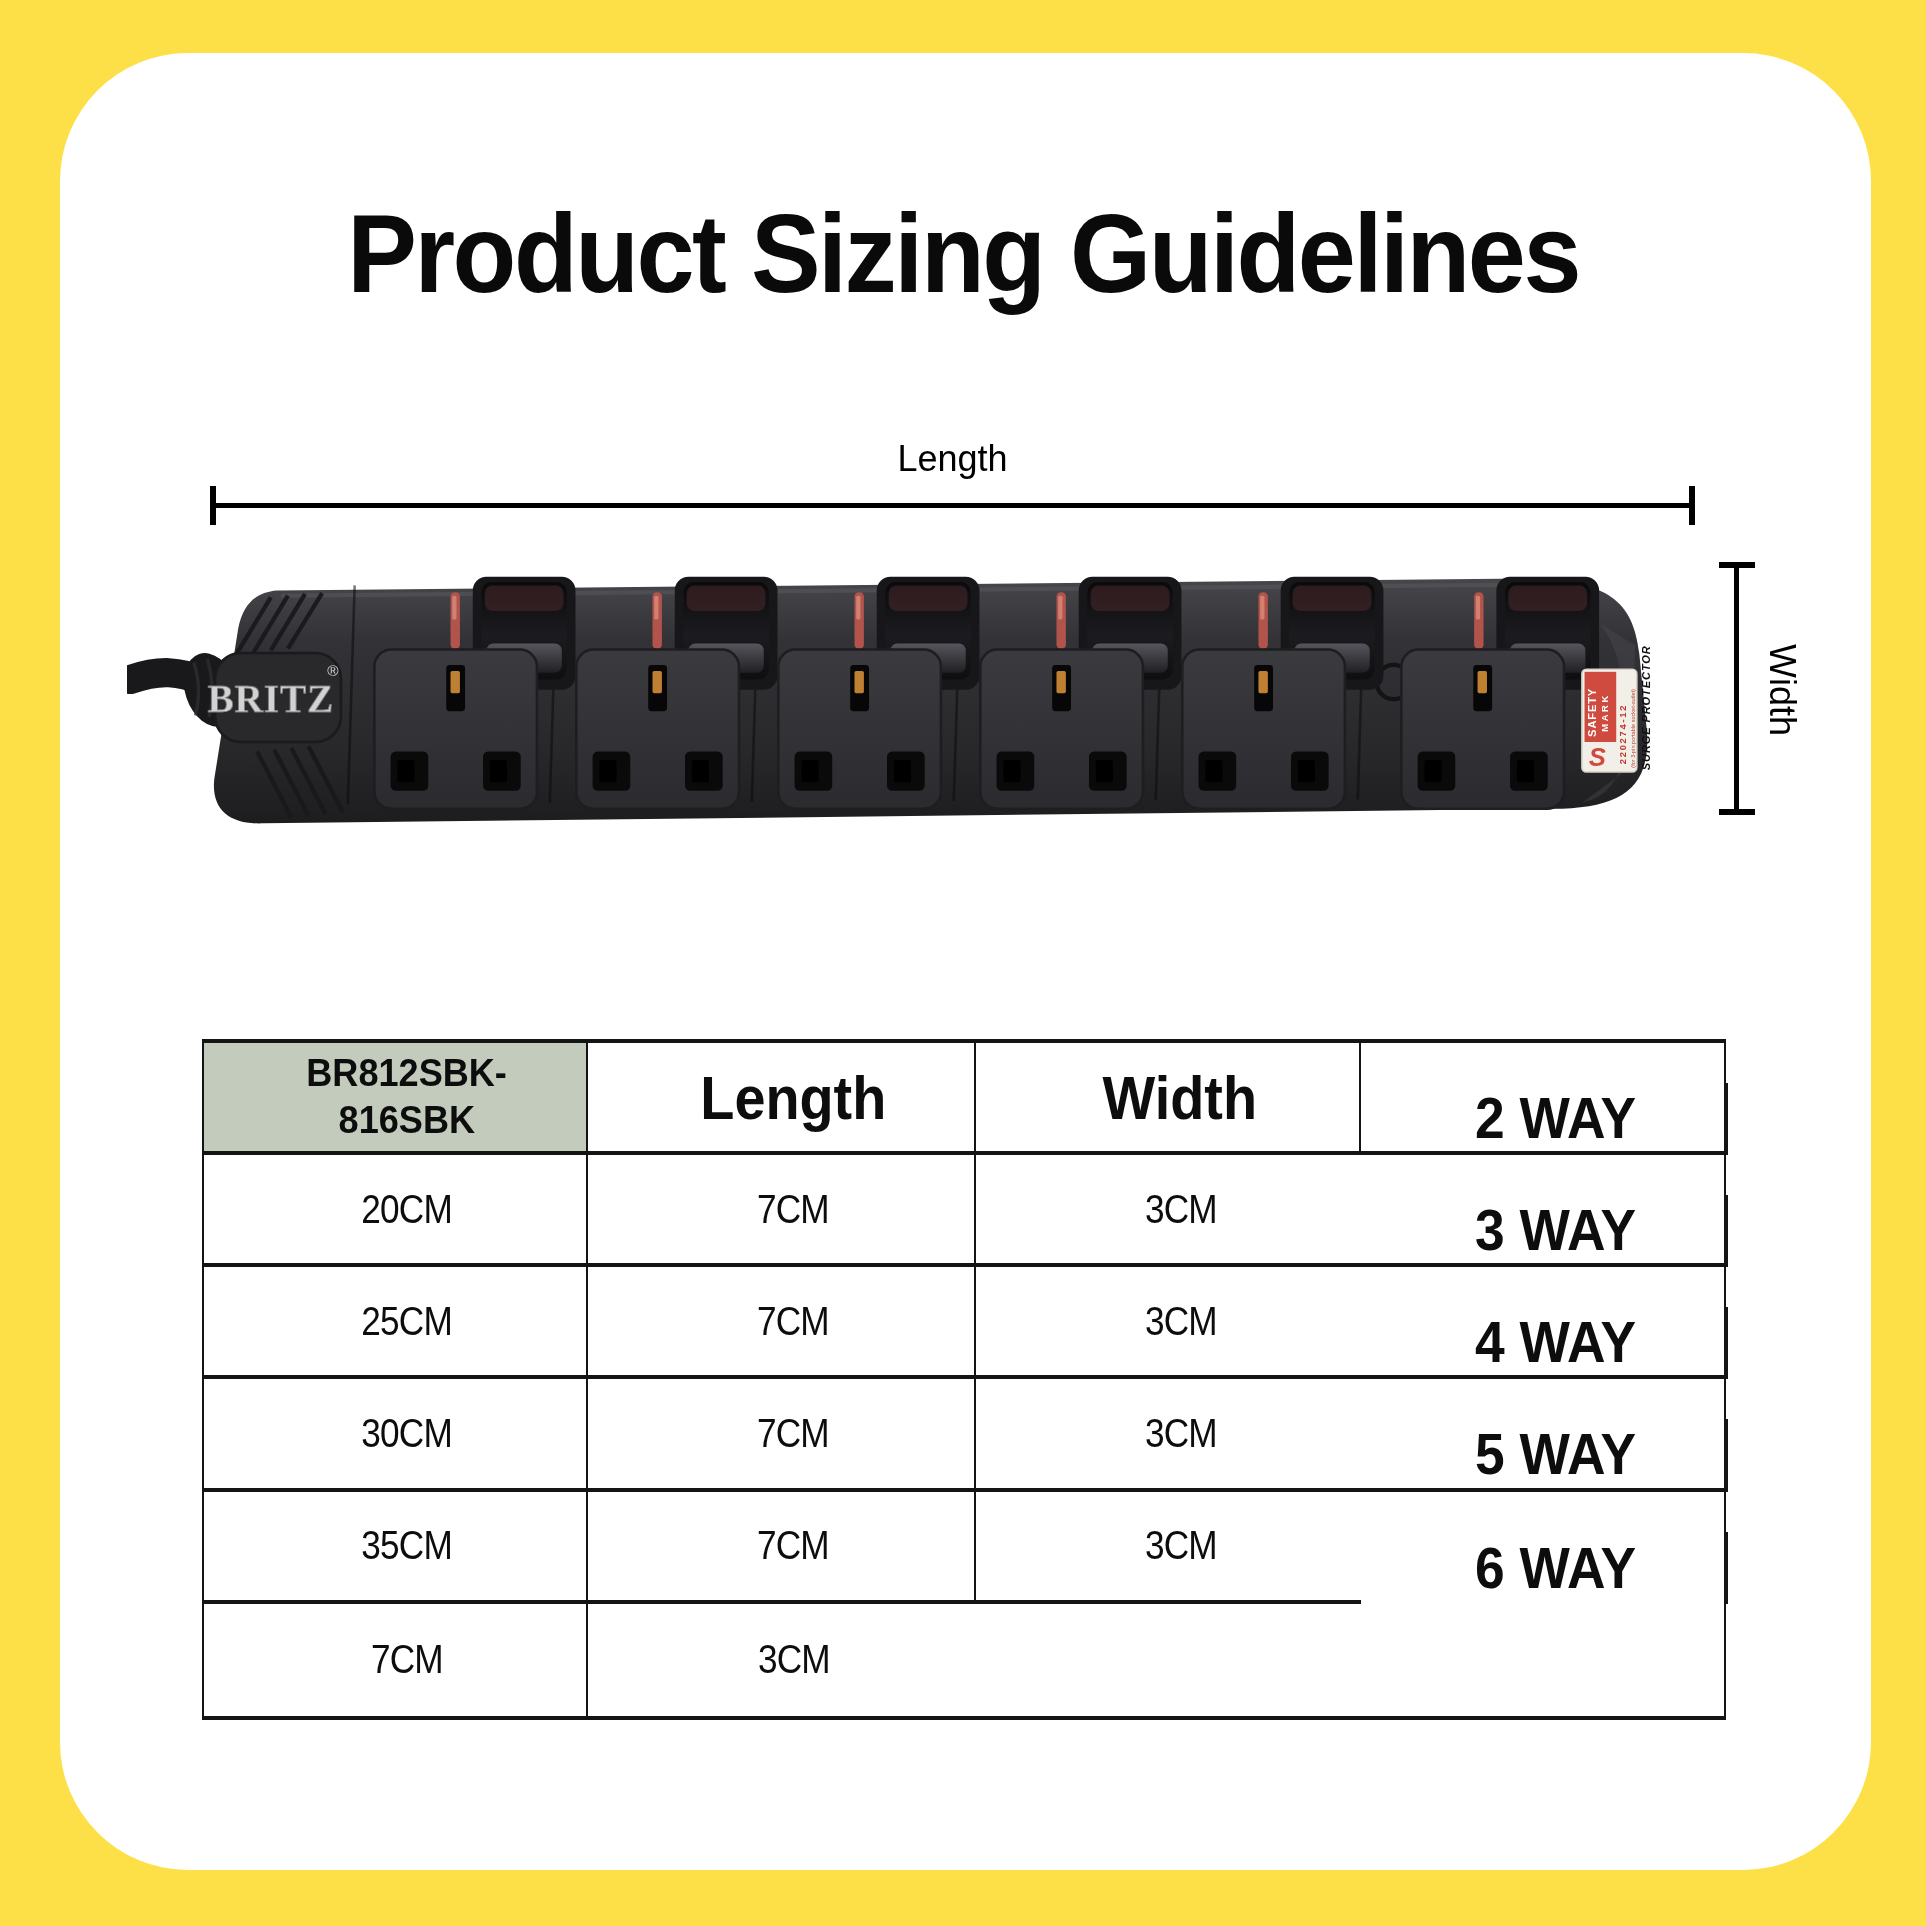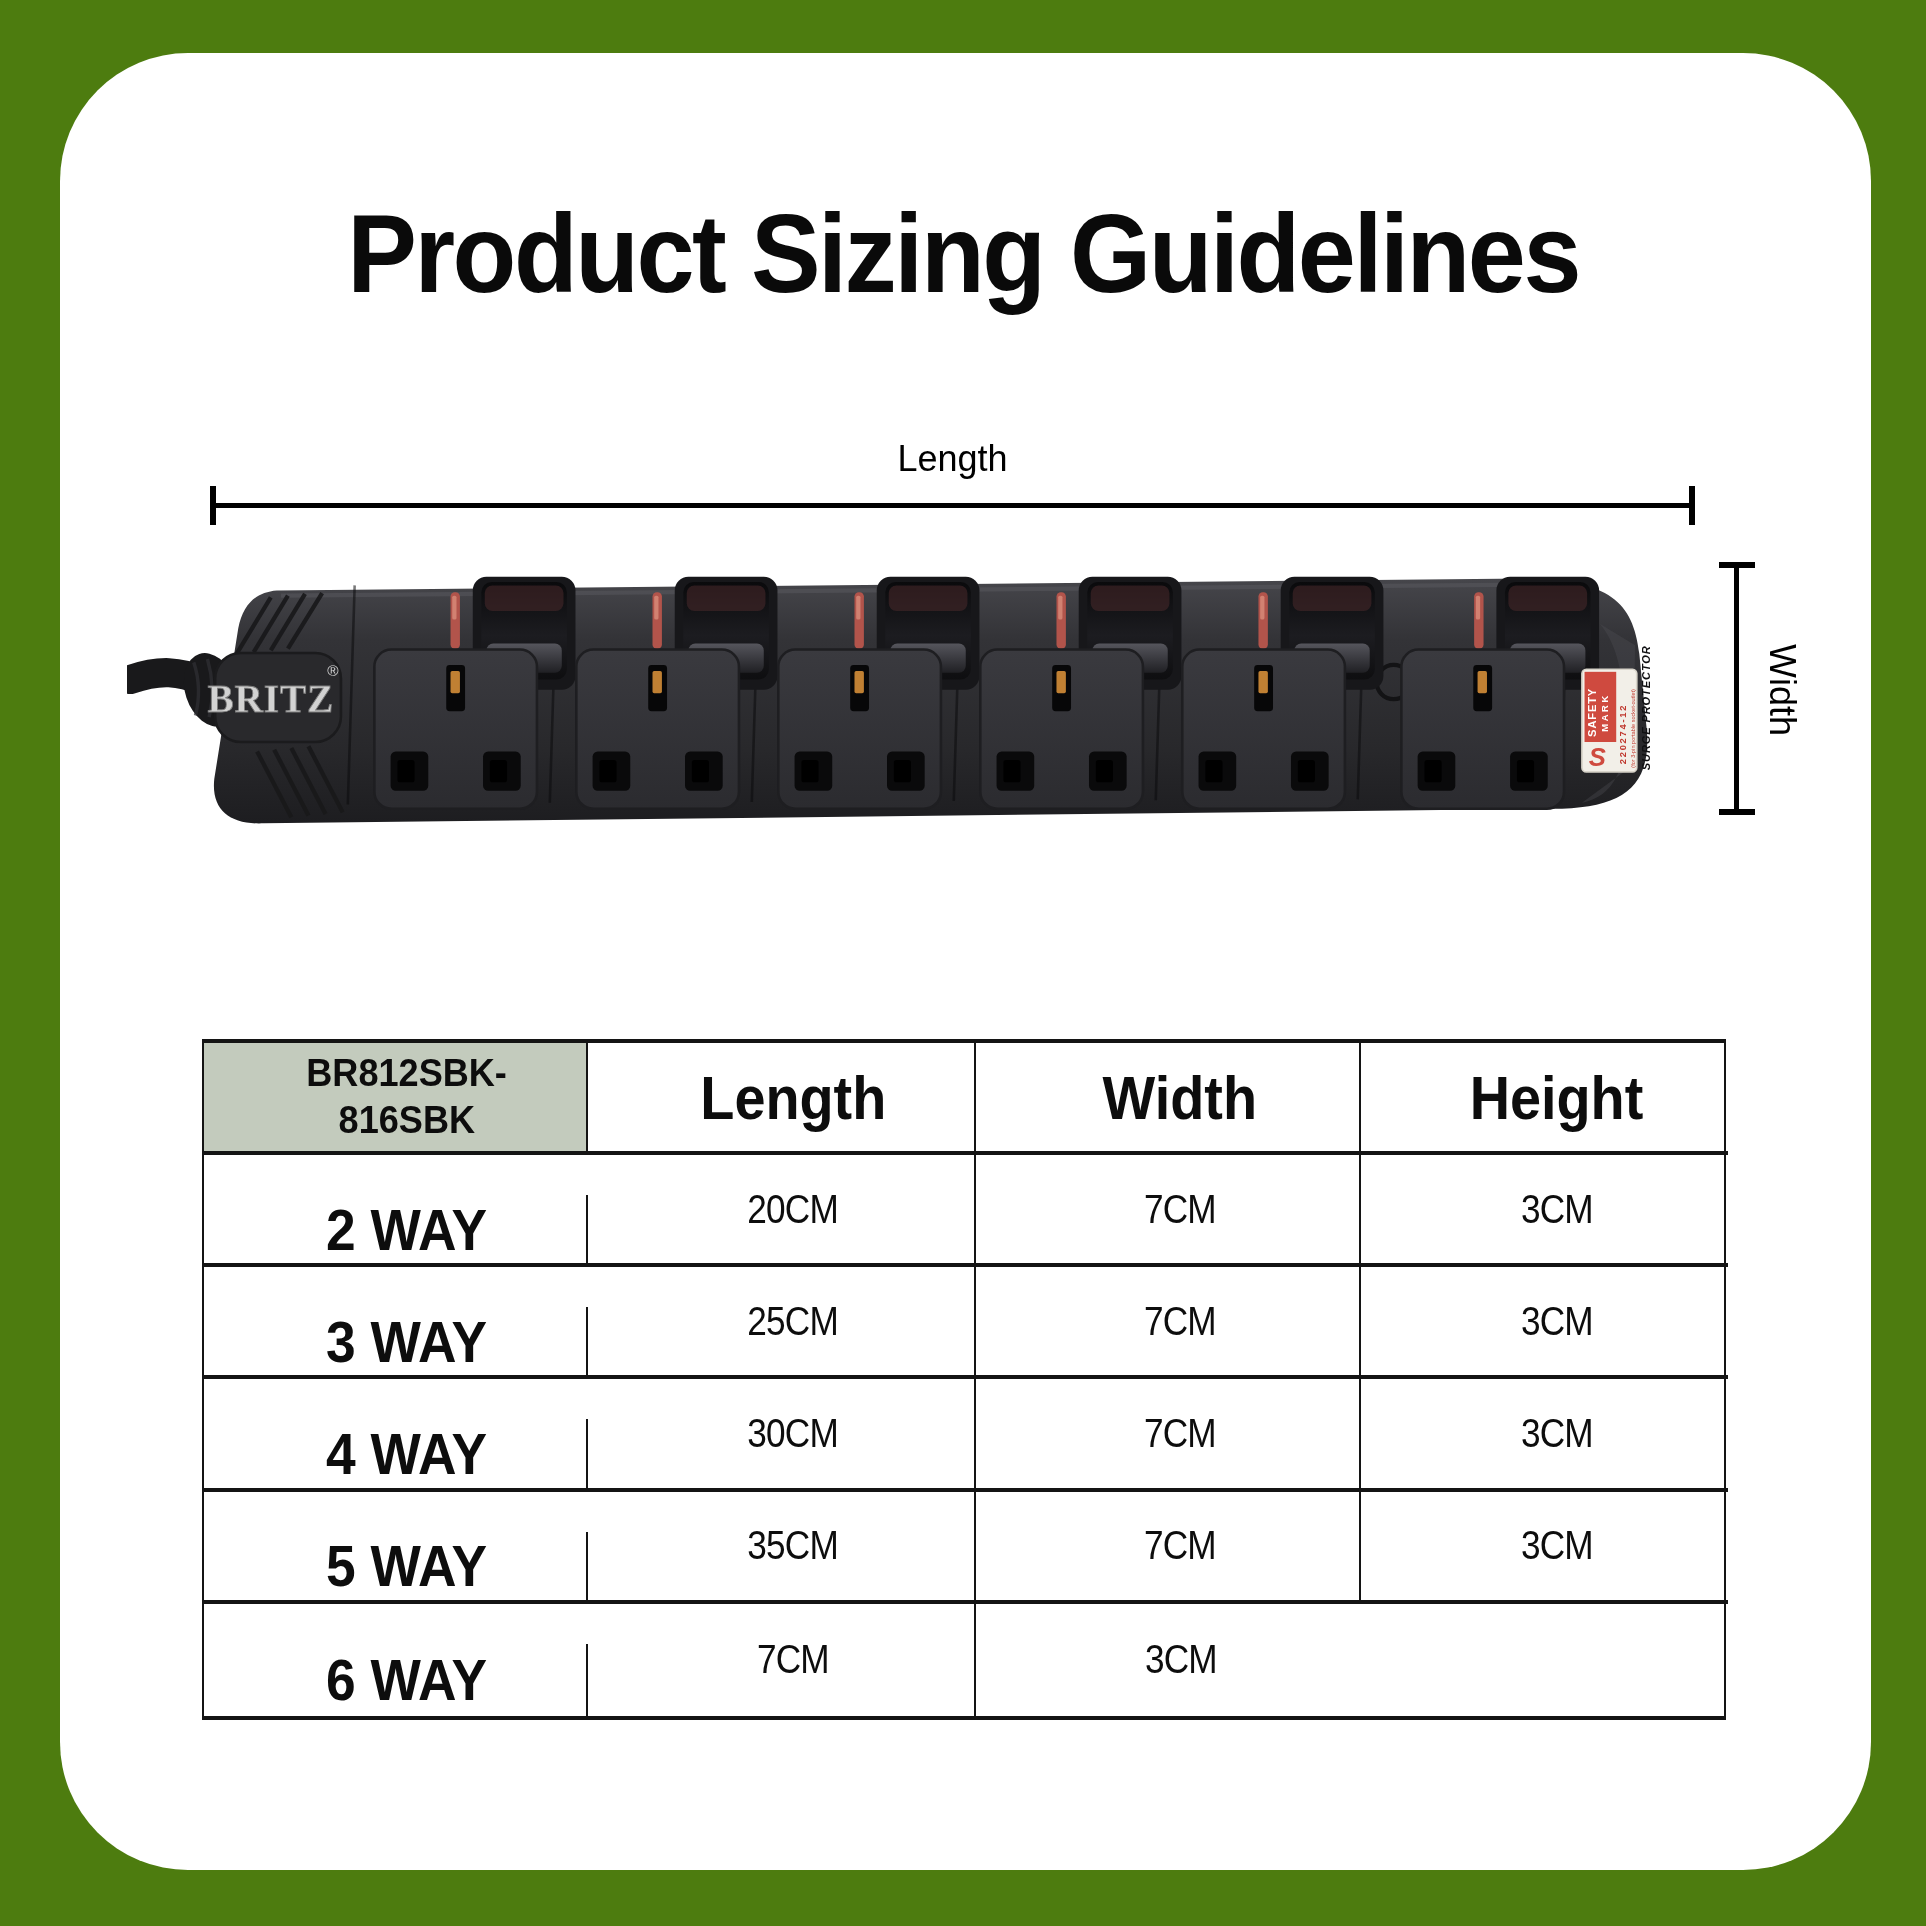--- a/index.html
+++ b/index.html
@@ -1,16 +1,16 @@
 <!DOCTYPE html>
 <html style="font-size:13.7px"><head>
 <meta charset="utf-8">
 <style>
   html,body{margin:0;padding:0;background:#c3cbbd;}
-  .canvas{position:relative;width:1926px;height:1926px;background:#4d7c0f;overflow:hidden;
+  .canvas{position:relative;width:1926px;height:1926px;background:#fde047;overflow:hidden;
           font-family:"Liberation Sans", sans-serif;color:#0d0d0d;}
   .card{position:absolute;left:60px;top:53px;width:1811px;height:1817px;background:#ffffff;border-radius:128px;}
 
   .title{position:absolute;left:0;right:0;top:190px;text-align:center;}
   .title span{display:inline-block;font-size:111px;font-weight:bold;letter-spacing:-2.6px;
               transform:scaleX(0.94);transform-origin:center;white-space:nowrap;color:#0a0a0a;}
 
   .len-label{position:absolute;left:210px;top:438px;width:1485px;text-align:center;font-size:36px;color:#000;}
   .dim-h{position:absolute;left:210px;top:503px;width:1485px;height:5.1px;background:#000;}
   .dim-h::before,.dim-h::after{content:"";position:absolute;top:-17px;width:6px;height:39px;background:#000;}
@@ -170,23 +170,20 @@
     <div class="cell model">
       <div class="model-line">BR812SBK-</div>
       <div class="model-line">816SBK</div>
     </div>
     <div class="cell col-head">
         <span>Length</span>
       </div>
     <div class="cell col-head">
         <span>Width</span>
       </div>
-    <div class="cell col-head last-col">
-        <span>Height</span>
-      </div>
 
     <div class="cell way">
         <span>2 WAY</span>
       </div>
     <div class="cell val">
         <span>20CM</span>
       </div>
     <div class="cell val">
         <span>7CM</span>
       </div>

